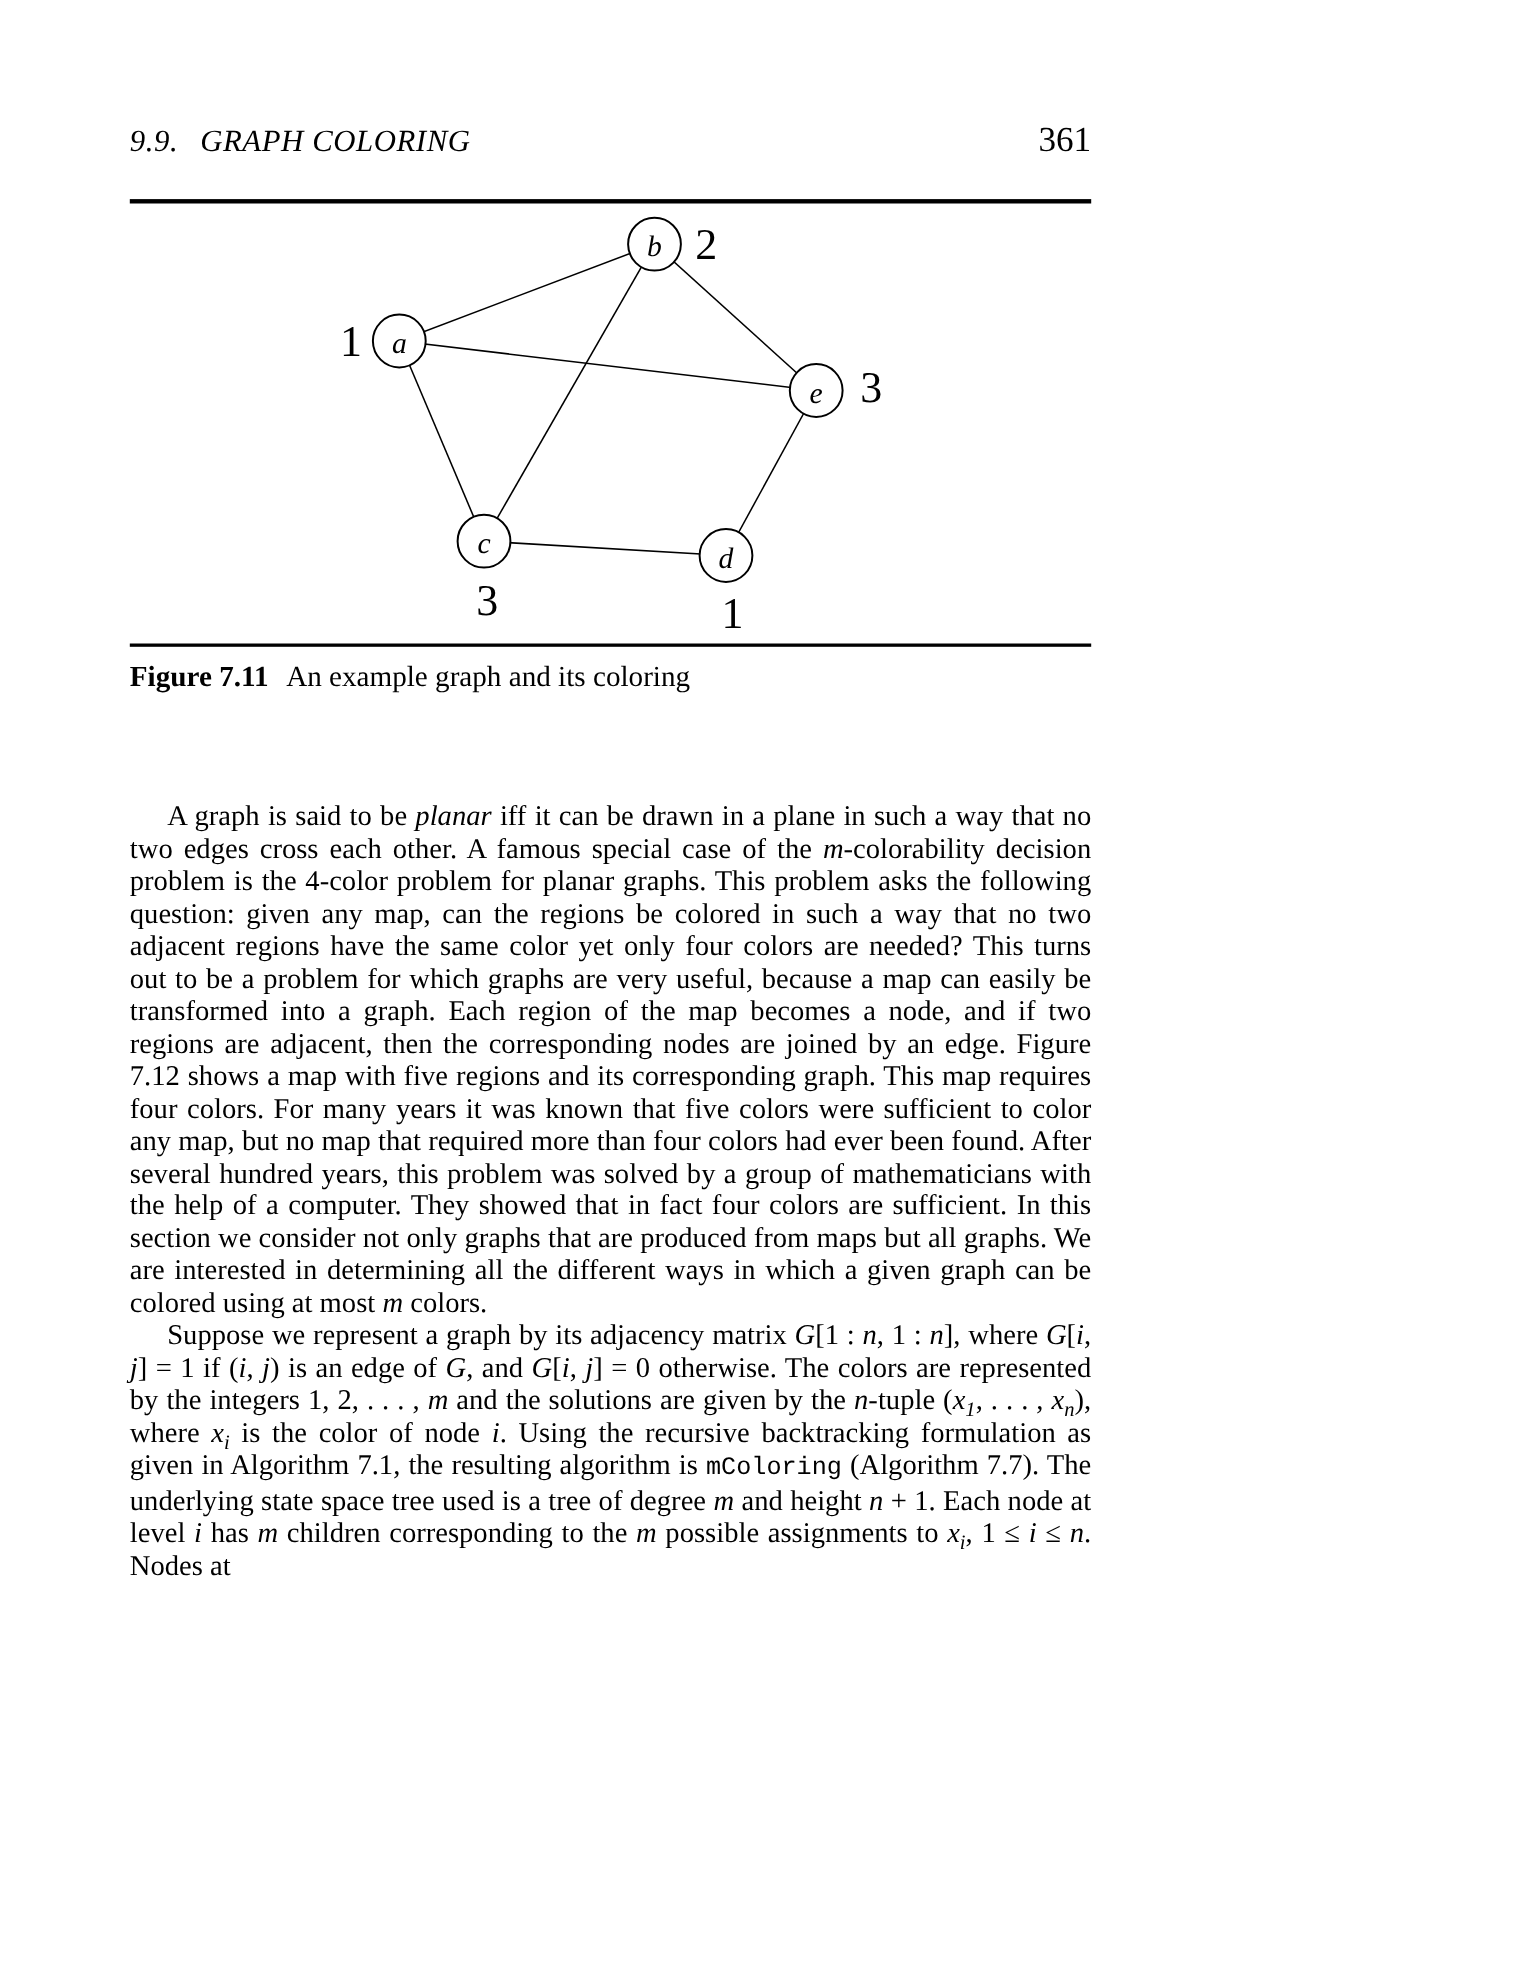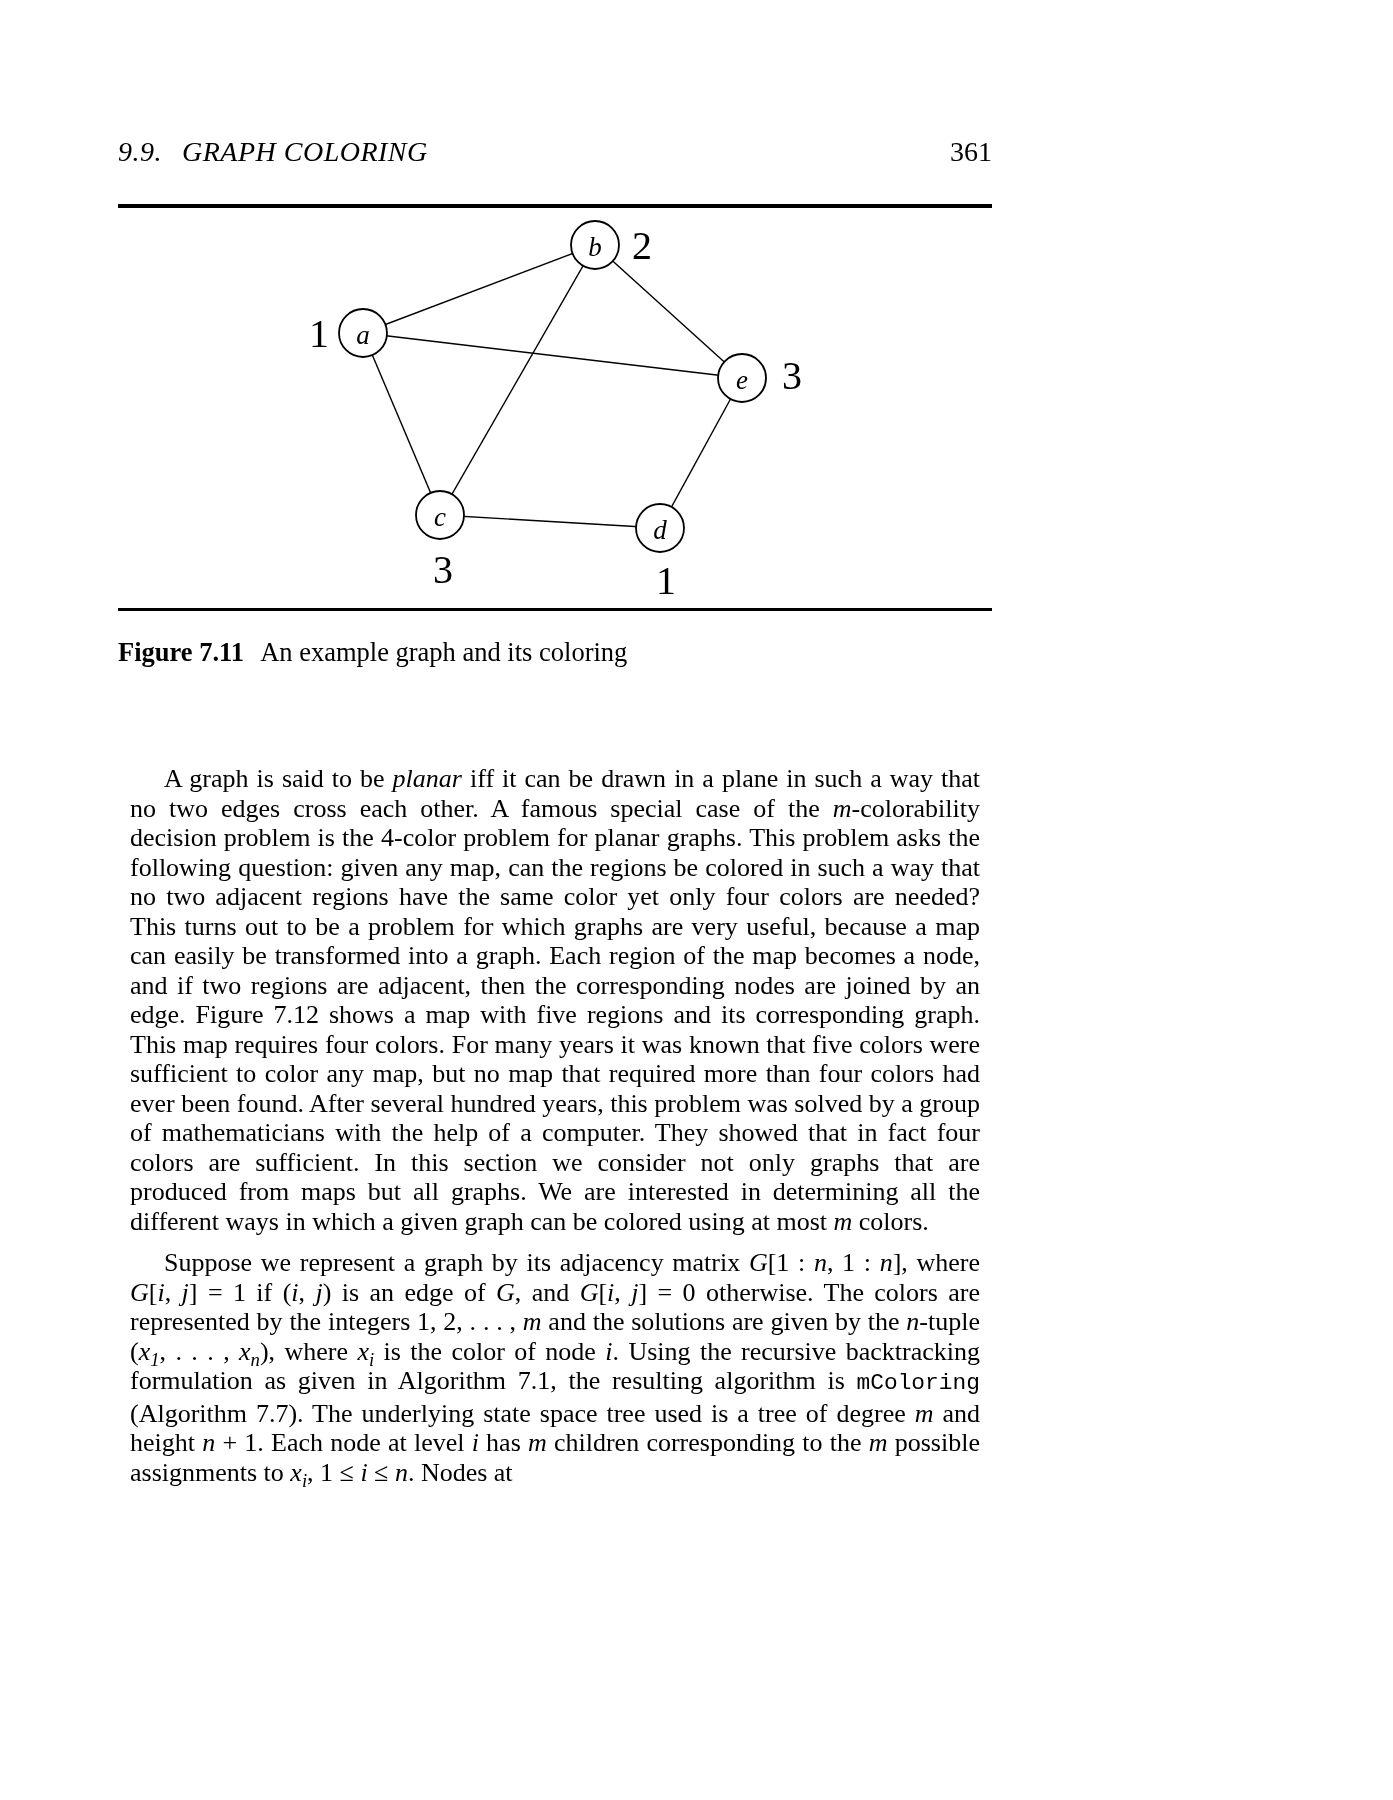--- a/index.html
+++ b/index.html
@@ -27,22 +27,21 @@
     font-size: 28px;
     margin-bottom: 36px;
   }
   .head-left {
     font-style: italic;
     letter-spacing: 0.5px;
   }
   .head-left .sec-num { margin-right: 20px; }
   .head-page {
     font-style: normal;
-    font-size: 28px;
-    margin-top: 28px;
+    font-size: 32px;
   }
   .rule {
     width: 874px;
     background: #000;
   }
   .rule-thick { height: 4px; }
   .rule-thin  { height: 3px; }
   .figure-area {
     position: relative;
     width: 874px;
@@ -72,32 +71,32 @@
     fill: #000;
   }
   .color-label {
     font-family: "Liberation Serif", serif;
     font-size: 40px;
     text-anchor: middle;
     dominant-baseline: central;
     fill: #000;
   }
   .caption {
-    margin: 26px 0 0 0;
+    margin: 12px 0 0 0;
     font-size: 26.5px;
   }
   .caption b { margin-right: 16px; }
   .body-text {
     margin-top: 96px;
     font-size: 26px;
     line-height: 29.5px;
     text-align: justify;
   }
   .para {
-    margin: 12px;
+    margin: 0;
     text-indent: 34px;
   }
   .para i { font-style: italic; }
   .para sub {
     font-size: 0.72em;
     line-height: 0;
   }
   .code {
     font-family: Liberation Mono, monospace;
     font-size: 0.88em;

